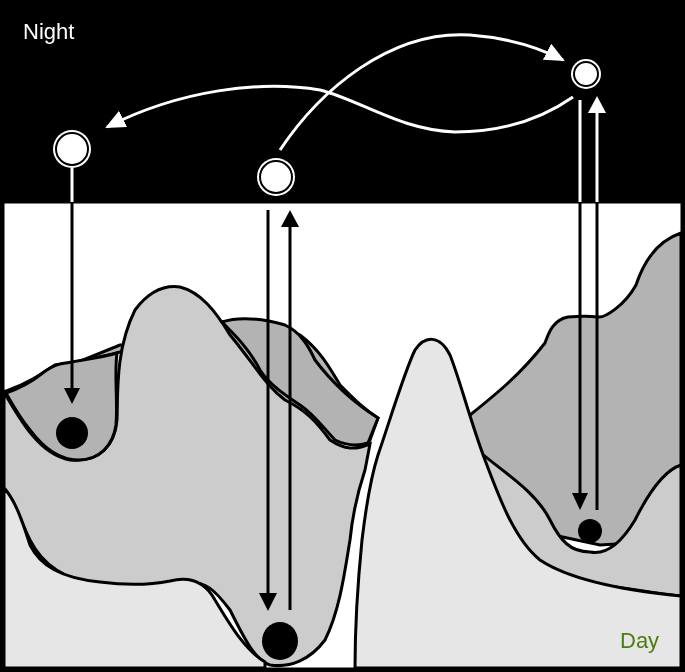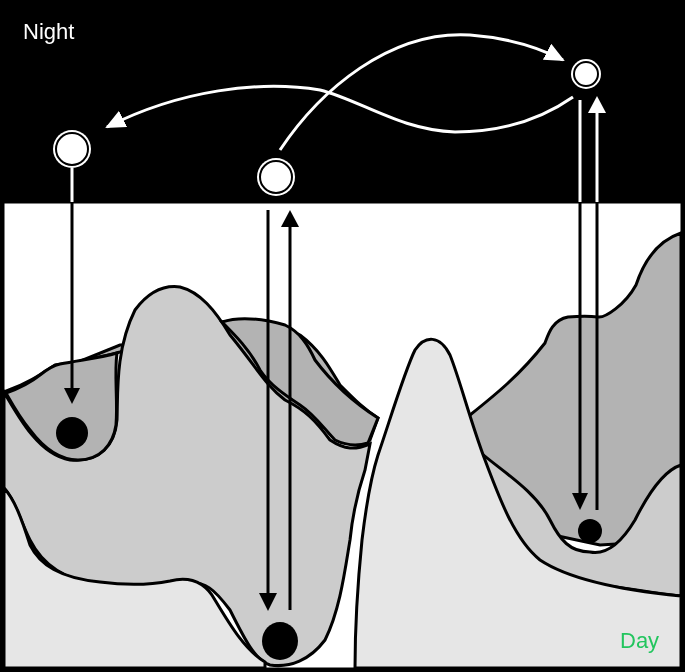--- a/index.html
+++ b/index.html
@@ -1,21 +1,21 @@
 <!DOCTYPE html>
 <html><head>
 <meta charset="utf-8">
 <style>
   html, body { margin: 0; padding: 0; background: #000; }
   body { width: 685px; height: 672px; position: relative; overflow: hidden;
          font-family: "Liberation Sans", sans-serif; }
   .diagram { position: absolute; left: 0; top: 0; width: 685px; height: 672px; }
   .label { position: absolute; font-family: "Liberation Sans", sans-serif; font-size: 22px; }
   .label-night { left: 23px; top: 19px; color: #fff; }
-  .label-day { left: 620px; top: 628px; color: #22c55e; }
+  .label-day { left: 620px; top: 628px; color: #4d7c0f; }
 </style>
 </head>
 <body>
 
 <svg class="diagram" viewBox="0 0 685 672" width="685" height="672" xmlns="http://www.w3.org/2000/svg">
   <defs>
     <marker id="ah-black" markerWidth="10" markerHeight="12" refX="5" refY="10" orient="auto-start-reverse" markerUnits="userSpaceOnUse">
       <path d="M0,0 L10,0 L5,12 Z" fill="#000"></path>
     </marker>
     <marker id="ah-white" viewBox="0 0 20 18" markerWidth="20" markerHeight="18" refX="18" refY="9" orient="auto" markerUnits="userSpaceOnUse">

